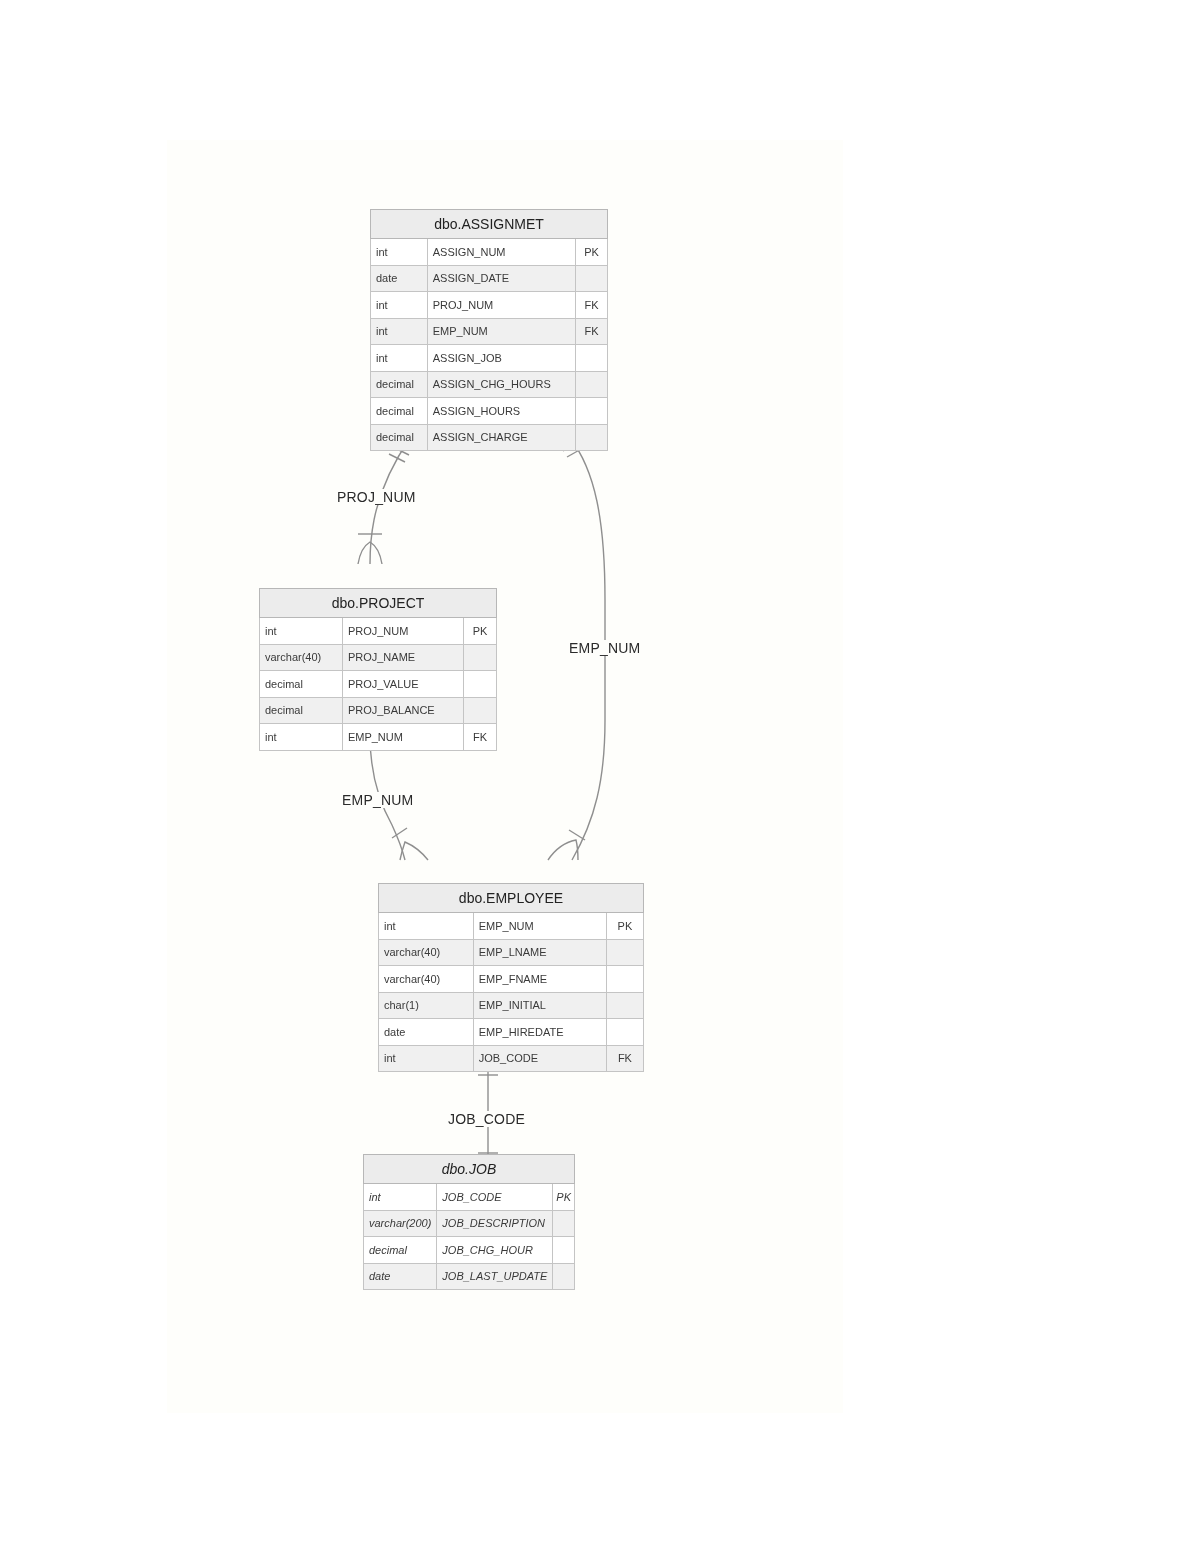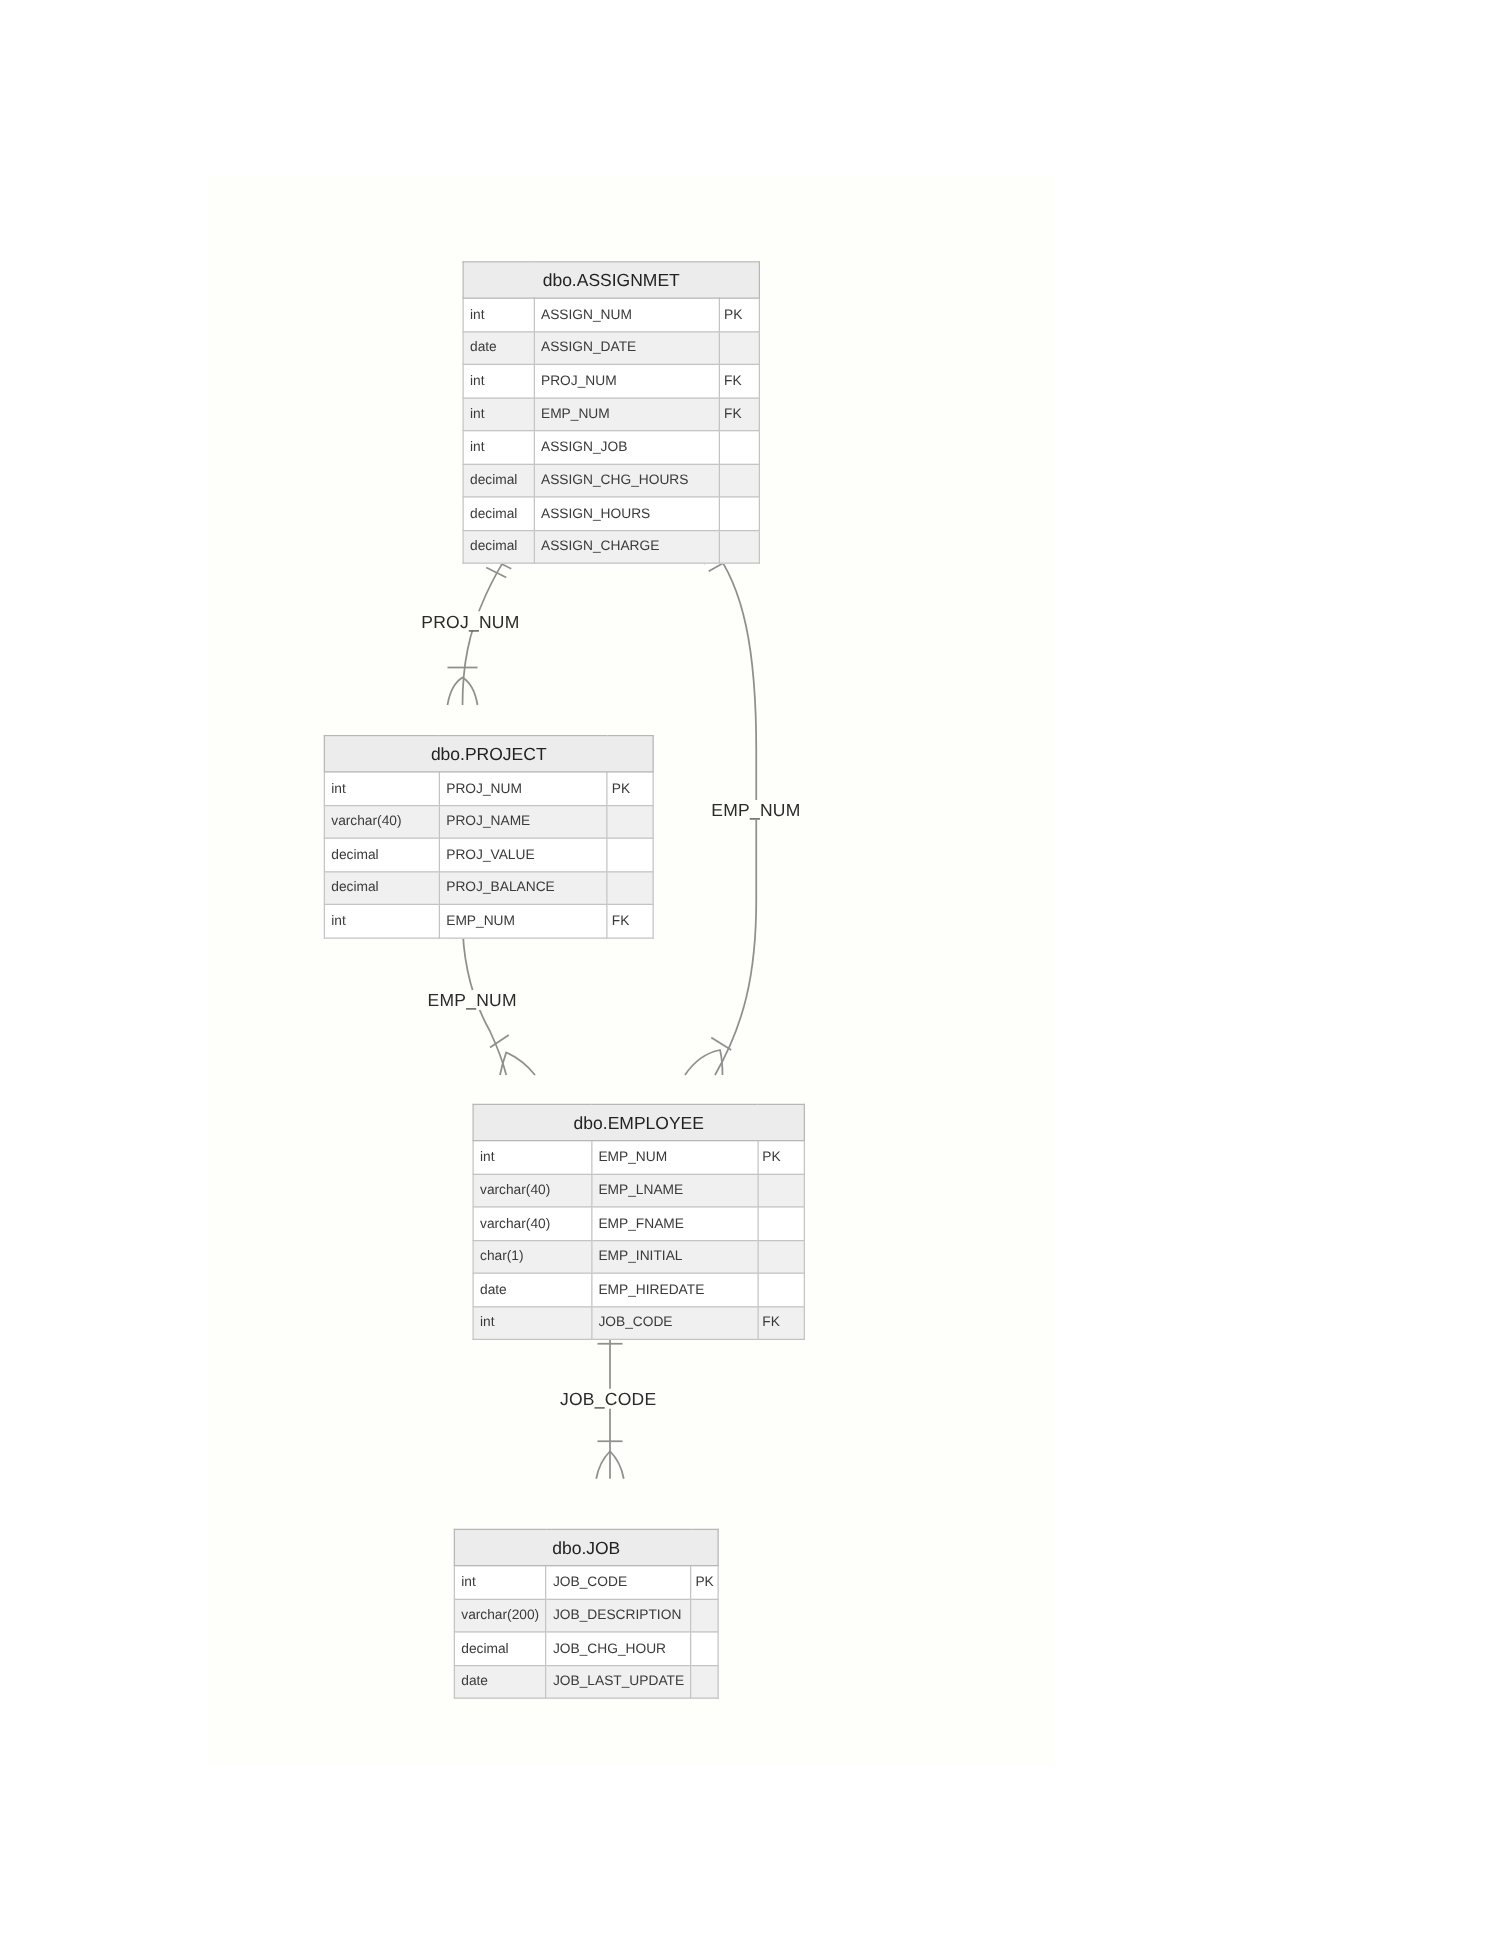--- a/index.html
+++ b/index.html
@@ -9,21 +9,21 @@
   .links { position: absolute; left: 0; top: 0; width: 1200px; height: 1553px; }
   .links path, .links line { stroke: #8f8f8f; stroke-width: 1.4; fill: none; }
   .rel-label { position: absolute; font-size: 14px; color: #2a2a2a; letter-spacing: 0.2px;
                background: #fefefb; padding: 0 2px; line-height: 16px; }
   table.entity { position: absolute; border-collapse: collapse; font-size: 11px; color: #3a3a3a;
                  border: 1.5px solid #b7b7b7; background: #fff; margin-top: 24px; }
   table.entity th { background: #ececec; font-weight: normal; font-size: 14px; color: #222;
                     height: 28px; border: 1.5px solid #b7b7b7; padding: 0; }
   table.entity td { border: 1.5px solid #c4c4c4; padding: 0 5px; height: 25.5px; white-space: nowrap; }
   table.entity tr.even td { background: #f0f0f0; }
-  table.entity td.key { text-align: left; padding: 0 3px; }
+  table.entity td.key { text-align: center; padding: 0 3px; }
 </style>
 </head>
 <body>
 
 <div class="canvas"></div>
 
 <svg class="links" viewBox="0 0 1200 1553">
 
   <g>
     <path d="M410,438 C395,460 380,490 374,520 C371,535 370,548 370,564"></path>
@@ -109,21 +109,21 @@
         <td class="key"></td>
       </tr>
   <tr class="even">
         <td>decimal</td>
         <td>ASSIGN_CHARGE</td>
         <td class="key"></td>
       </tr>
 </tbody>
   </table>
 
-<table class="entity" style="left:259px; top:564px; width:264px;">
+<table class="entity" style="left:259px; top:564px; width:238px;">
   <colgroup>
       <col style="width:78px">
       <col style="width:114px">
       <col style="width:31px">
     </colgroup>
   <tbody>
       <tr>
         <th colspan="3">dbo.PROJECT</th>
       </tr>
   <tr>
@@ -190,21 +190,21 @@
         <td class="key"></td>
       </tr>
   <tr class="even">
         <td>int</td>
         <td>JOB_CODE</td>
         <td class="key">FK</td>
       </tr>
 </tbody>
   </table>
 
-<table class="entity" style="left:363px; top:1199px; width:200px;">
+<table class="entity" style="left:363px; top:1130px; width:200px;font-style:italic;">
   <colgroup>
       <col style="width:86px">
       <col style="width:134px">
       <col style="width:31px">
     </colgroup>
   <tbody>
       <tr>
         <th colspan="3">dbo.JOB</th>
       </tr>
   <tr>

